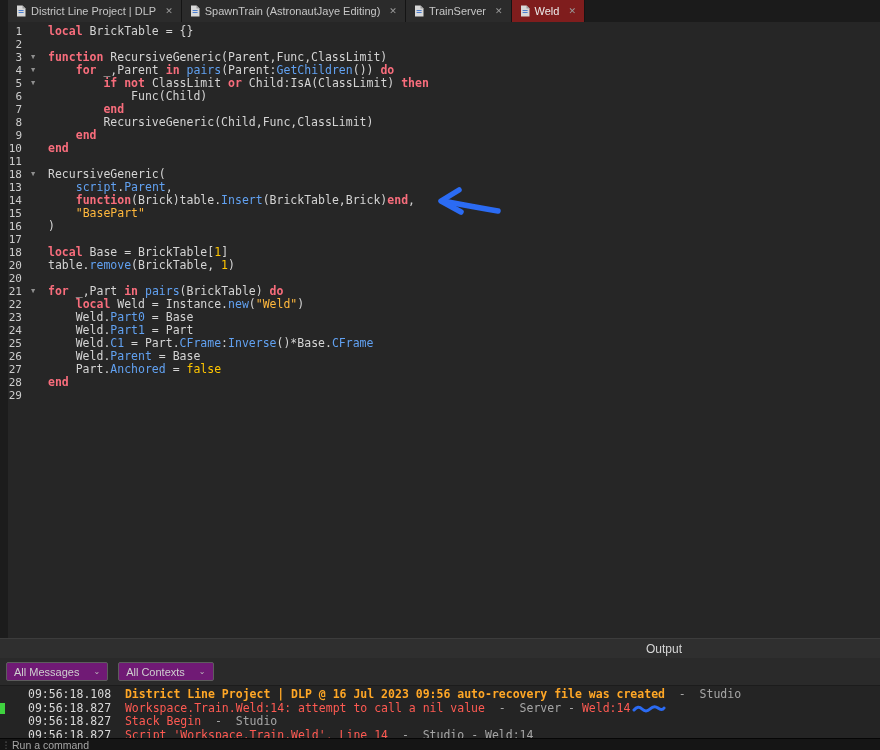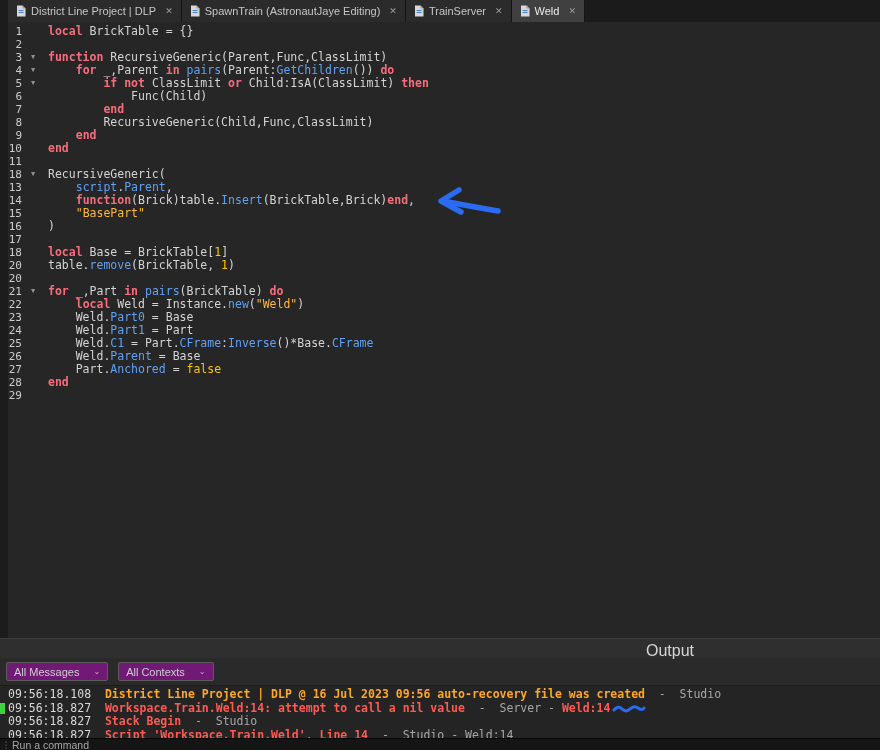--- a/index.html
+++ b/index.html
@@ -7,21 +7,21 @@
               font-family:"Liberation Sans", sans-serif; }
   .app { position:relative; width:880px; height:750px; display:flex; flex-direction:column;border-radius:12px; }
 
   
   .left-strip { position:absolute; left:0; top:0; width:8px; height:638px; background:#1c1c1c; z-index:5; }
 
   
   .tabbar { height:22px; background:#1b1b1b; display:flex; align-items:stretch; padding-left:8px; flex:none; }
   .tab { display:flex; align-items:center; gap:5px; padding:0 8px; background:#2b2b2b; color:#c6c6c6;
          font-size:11px; border-right:1px solid #141414; cursor:default; white-space:nowrap; }
-  .tab.active { background:#404040; color:#ececec;text-align:right; }
+  .tab.active { background:#7f1d1d; color:#ececec;text-align:right; }
   .tab-close { color:#9a9a9a; font-size:9px; margin-left:4px; }
   .tab-icon svg { display:block; }
 
   
   .editor { height:616px; flex:none; position:relative; overflow:hidden; background:#262626;
             font-family:"DejaVu Sans Mono","Liberation Mono",monospace; font-size:11.5px; padding-top:3px; }
   .line { display:flex; height:13px; line-height:13px; align-items:center; }
   .ln   { width:22px; flex:none; text-align:right; color:#cdcdcd; font-size:11px; }
   .fold { width:22px; flex:none; text-align:center; color:#8f8f8f; font-size:7px; }
   .codeline { flex:1; white-space:pre; padding-left:4px; color:var(--code-text); }
@@ -29,33 +29,33 @@
         box-shadow: inset 0 1px 0 rgba(92,146,222,0.5), inset 0 -1px 0 rgba(92,146,222,0.5); }
   .k { color:var(--keyword); font-weight:bold; }
   .b { color:var(--builtin); }
   .s { color:var(--string); }
   .n { color:var(--number); }
   .t { color:var(--code-text); }
   .editor-overlay { position:absolute; left:0; top:0; width:880px; height:616px; pointer-events:none; }
 
   
   .output-title { height:20px; flex:none; background:#2f2f2f; border-top:1px solid #3c3c3c; position:relative; }
-  .output-title span { position:absolute; left:646px; top:3px; font-size:16px; color:#d6d6d6; }
+  .output-title span { position:absolute; left:646px; top:3px; font-size:12px; color:#d6d6d6; }
   .output-toolbar { height:28px; flex:none; background:#2a2a2a; display:flex; align-items:center;
                     gap:10px; padding-left:6px; border-bottom:1px solid #1c1c1c; }
   .dropdown { display:flex; align-items:center; gap:14px; height:19px; padding:0 7px;
               border:1px solid #5d5d5d; background:#701a75; color:#cfcfcf; font-size:11px; border-radius:2px; }
   .dropdown .chev { font-size:8px; color:#bdbdbd; }
   .output-log { height:52px; flex:none; background:#242424; overflow:hidden; padding-top:2px;
                 font-family:"DejaVu Sans Mono","Liberation Mono",monospace; font-size:11.5px; }
-  .log-row { position:relative; height:13.5px; line-height:13.5px; white-space:pre; padding-left:8px; }
+  .log-row { position:relative; height:13.5px; line-height:13.5px; white-space:pre; padding-left:28px; }
   .log-row .marker { position:absolute; left:0; top:1px; width:5px; height:11px; background:#3fd23f; }
   .time { color:var(--timestamp); }
   .w { color:var(--warning); font-weight:bold; }
-  .e { color:var(--error);   font-weight:bold; }
+  .e { color:var(--error);   font-weight:normal; }
   .d { color:var(--dim); }
   .log-row svg { vertical-align:-1px; margin-left:2px; }
 
   
   .command-bar { height:12px; flex:none; background:#151515; border-top:1px solid #060606;
                  display:flex; align-items:center; font-size:10.5px; color:#a6a6a6; }
   .command-bar .cmd-icon { color:#777; font-size:9px; width:12px; text-align:center; }
 </style>
 </head>
 <body>

